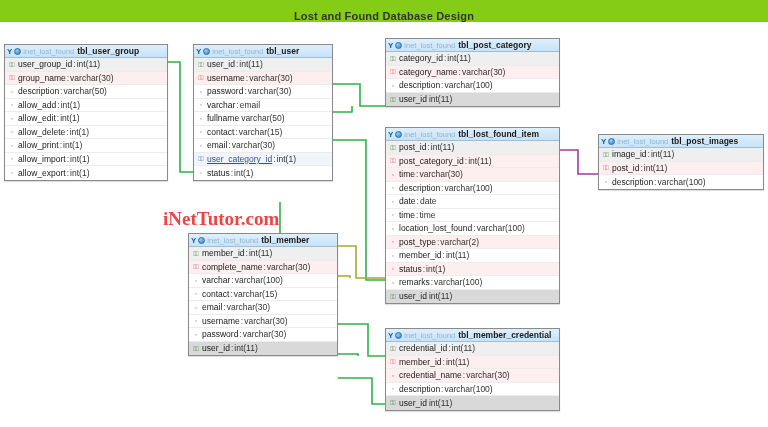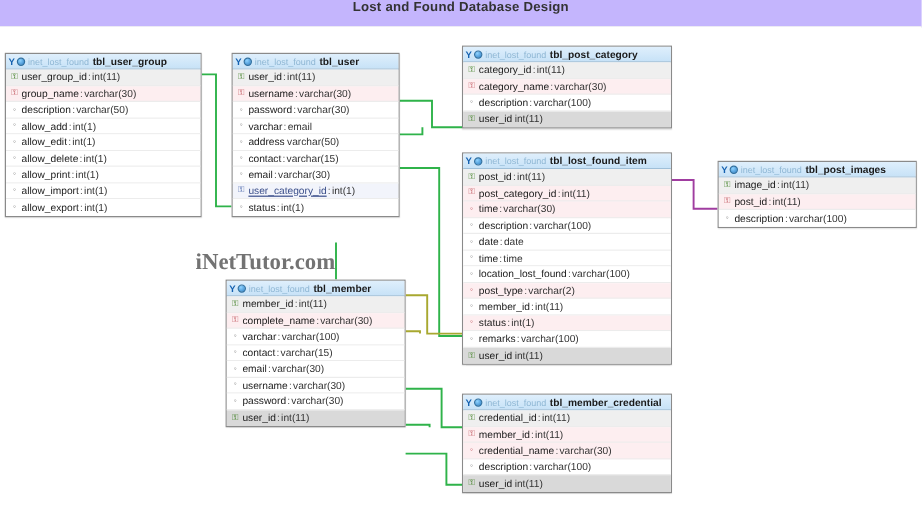--- a/index.html
+++ b/index.html
@@ -12,24 +12,24 @@
     background: #ffffff;
     font-family: "Liberation Sans", sans-serif;
     overflow: hidden;
     position: relative;
   }
   #titlebar {
     position: absolute;
     left: 0; top: 0;
     width: 768px;
     height: 22px;
-    background: #c4b5fd;
+    background: #84cc16;
     border-bottom: 1px solid #d8d8d8;
     display: flex;
-    align-items: flex-start;
+    align-items: flex-end;
     justify-content: center;
   }
   #titlebar .title {
     font-size: 11px;
     font-weight: bold;
     color: #333333;
     letter-spacing: 0.2px;
   }
   #canvas {
     position: absolute;
@@ -42,21 +42,21 @@
     position: absolute;
     left: 0; top: 0;
     width: 768px;
     height: 405px;
     pointer-events: none;
   }
   .watermark {
     position: absolute;
     font-size: 19px;
     font-weight: bold;
-    color: #737373;
+    color: #ef4444;
     font-family: "Liberation Serif", serif;
     letter-spacing: 0px;
     white-space: nowrap;
   }
   .table {
     position: absolute;
     border: 1px solid #8a8a8a;
     background: #ffffff;
     box-sizing: border-box;
     font-size: 8.5px;
@@ -253,21 +253,21 @@
         <span class="ftype">varchar(30)</span>
       </div>
     <div class="row plain">
         <span class="keyicon">◦</span>
         <span class="fname">varchar</span>
         <span class="sep">:</span>
         <span class="ftype">email</span>
       </div>
     <div class="row plain">
         <span class="keyicon">◦</span>
-        <span class="fname">address</span>
+        <span class="fname">fullname</span>
         <span class="sep"> </span>
         <span class="ftype">varchar(50)</span>
       </div>
     <div class="row plain">
         <span class="keyicon">◦</span>
         <span class="fname">contact</span>
         <span class="sep">:</span>
         <span class="ftype">varchar(15)</span>
       </div>
     <div class="row plain">

